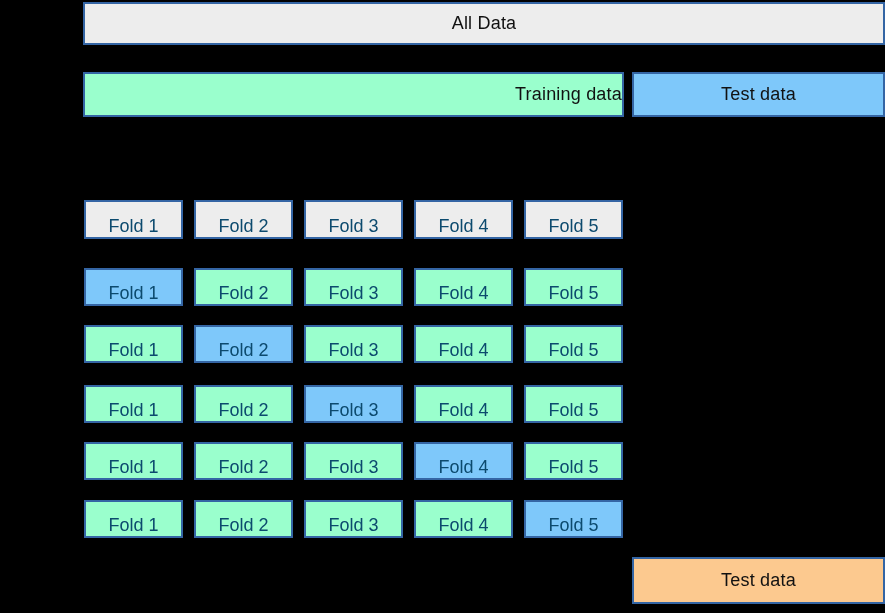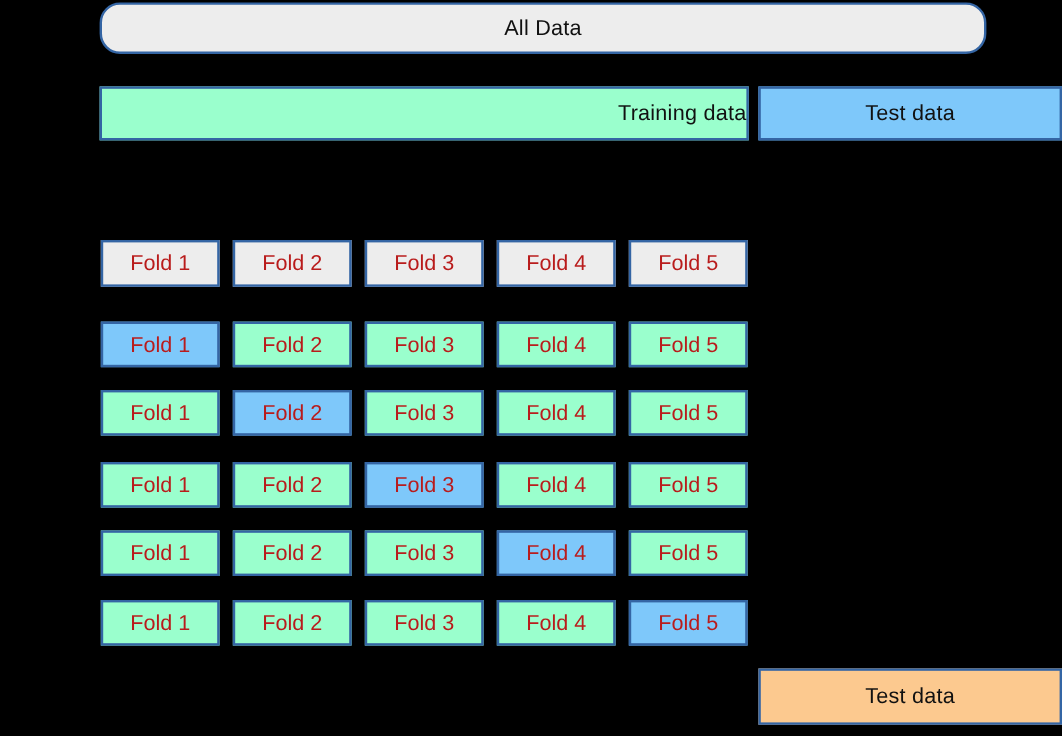--- a/index.html
+++ b/index.html
@@ -25,42 +25,42 @@
     font-size: 18px;
     color: #111111;
     letter-spacing: 0.2px;
   }
   .fill-gray   { background: #ededed; }
   .fill-green  { background: #9affcd; justify-content: flex-end; }
   .fill-blue   { background: #7ec8fa; }
   .fill-orange { background: #fcc98f; }
 
   
-  .all-data  { left: 83px;  top: 2px;   width: 739px; height: 43px; border-radius: 17px; }
+  .all-data  { left: 83px;  top: 2px;   width: 802px; height: 43px; }
   .training  { left: 83px;  top: 72px;  width: 541px; height: 45px; }
   .test-top  { left: 632px; top: 72px;  width: 253px; height: 45px; }
 
   
   .fold-row {
     position: absolute;
     left: 84px;
     display: flex;
     gap: 11px;
   }
   .fold-box {
     position: relative;
     box-sizing: border-box;
     width: 99px;
     height: 38px;
     border: 2px solid #3465a4;
     display: flex;
-    align-items: center;
+    align-items: flex-end;
     justify-content: center;
     font-size: 18px;
-    color: #b91c1c;
+    color: #0c4a6e;
   }
   .row-header { top: 200px; }
   .row-header .fold-box { height: 39px; }
   .row-1 { top: 268px; }
   .row-2 { top: 325px; }
   .row-3 { top: 385px; }
   .row-4 { top: 442px; }
   .row-5 { top: 500px; }
 
   

